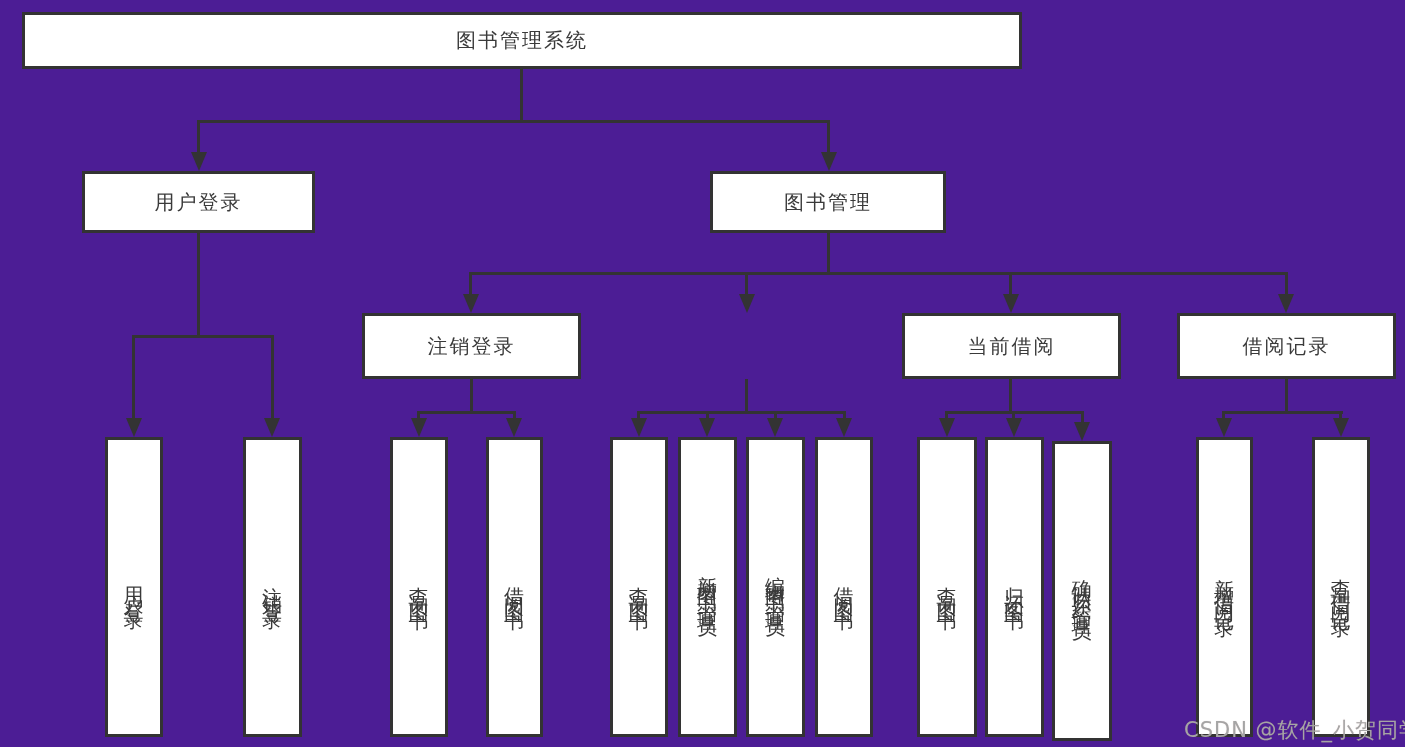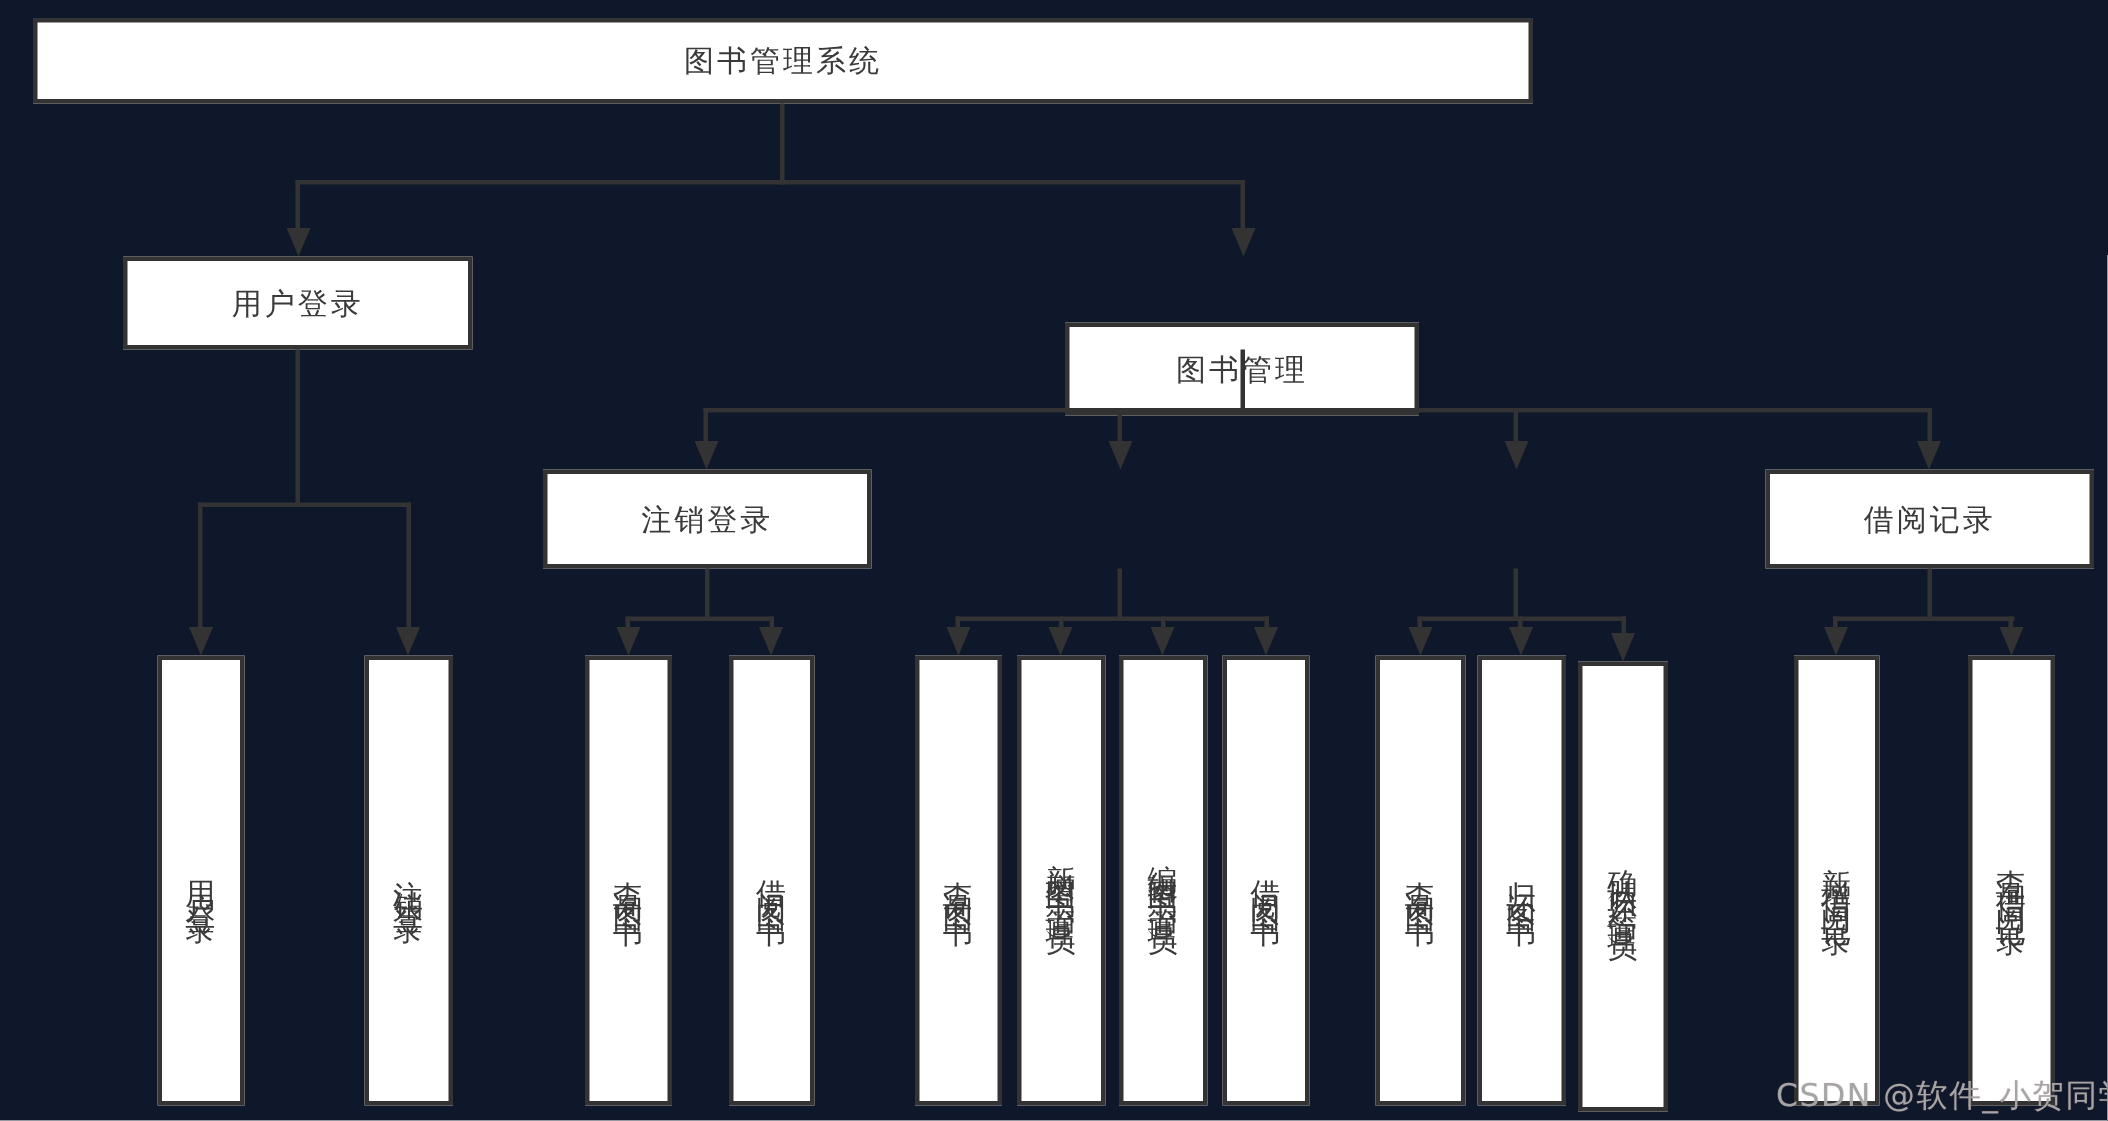--- a/index.html
+++ b/index.html
@@ -1,19 +1,19 @@
 <!DOCTYPE html>
 <html><head>
 <meta charset="utf-8">
 <style>
   html,body{margin:0;padding:0;background:#ffffff;}
   #canvas{
     position:relative;
     width:1405px;height:747px;
-    background:#0f172a;
+    background:#4c1d95;
     font-family:"DejaVu Sans","Liberation Sans",sans-serif;
     overflow:hidden;
   }
   .box{
     position:absolute;
     background:#ffffff;
     border:3px solid #333333;
     box-sizing:border-box;
     display:flex;
     align-items:center;
@@ -67,21 +67,21 @@
   <div class="line" style="left:197px;top:120px;width:633px;height:3px;"></div>
 
   <div class="line" style="left:197px;top:120px;width:3px;height:36px;"></div>
   <div class="arrow" style="left:191px;top:152px;"></div>
   <div class="line" style="left:827px;top:120px;width:3px;height:36px;"></div>
   <div class="arrow" style="left:821px;top:152px;"></div>
 
   <div class="box" style="left:82px;top:171px;width:233px;height:62px;">
     <span class="hlabel">用户登录</span>
   </div>
-  <div class="box" style="left:710px;top:171px;width:236px;height:62px;margin-top:44px;">
+  <div class="box" style="left:710px;top:171px;width:236px;height:62px;">
     <span class="hlabel">图书管理</span>
   </div>
 
   <div class="line" style="left:197px;top:233px;width:3px;height:105px;"></div>
   <div class="line" style="left:132px;top:335px;width:142px;height:3px;"></div>
   <div class="line" style="left:132px;top:335px;width:3px;height:85px;"></div>
   <div class="arrow" style="left:126px;top:418px;"></div>
   <div class="line" style="left:271px;top:335px;width:3px;height:85px;"></div>
   <div class="arrow" style="left:264px;top:418px;"></div>
 
@@ -91,20 +91,23 @@
   <div class="arrow" style="left:463px;top:294px;"></div>
   <div class="line" style="left:745px;top:272px;width:3px;height:24px;"></div>
   <div class="arrow" style="left:739px;top:294px;"></div>
   <div class="line" style="left:1009px;top:272px;width:3px;height:24px;"></div>
   <div class="arrow" style="left:1003px;top:294px;"></div>
   <div class="line" style="left:1285px;top:272px;width:3px;height:24px;"></div>
   <div class="arrow" style="left:1278px;top:294px;"></div>
 
   <div class="box" style="left:362px;top:313px;width:219px;height:66px;">
     <span class="hlabel">注销登录</span>
+  </div>
+  <div class="box" style="left:902px;top:313px;width:219px;height:66px;">
+    <span class="hlabel">当前借阅</span>
   </div>
   <div class="box" style="left:1177px;top:313px;width:219px;height:66px;">
     <span class="hlabel">借阅记录</span>
   </div>
 
   <div class="line" style="left:470px;top:379px;width:3px;height:35px;"></div>
   <div class="line" style="left:417px;top:411px;width:99px;height:3px;"></div>
   <div class="line" style="left:417px;top:411px;width:3px;height:9px;"></div>
   <div class="arrow" style="left:411px;top:418px;"></div>
   <div class="line" style="left:513px;top:411px;width:3px;height:9px;"></div>

